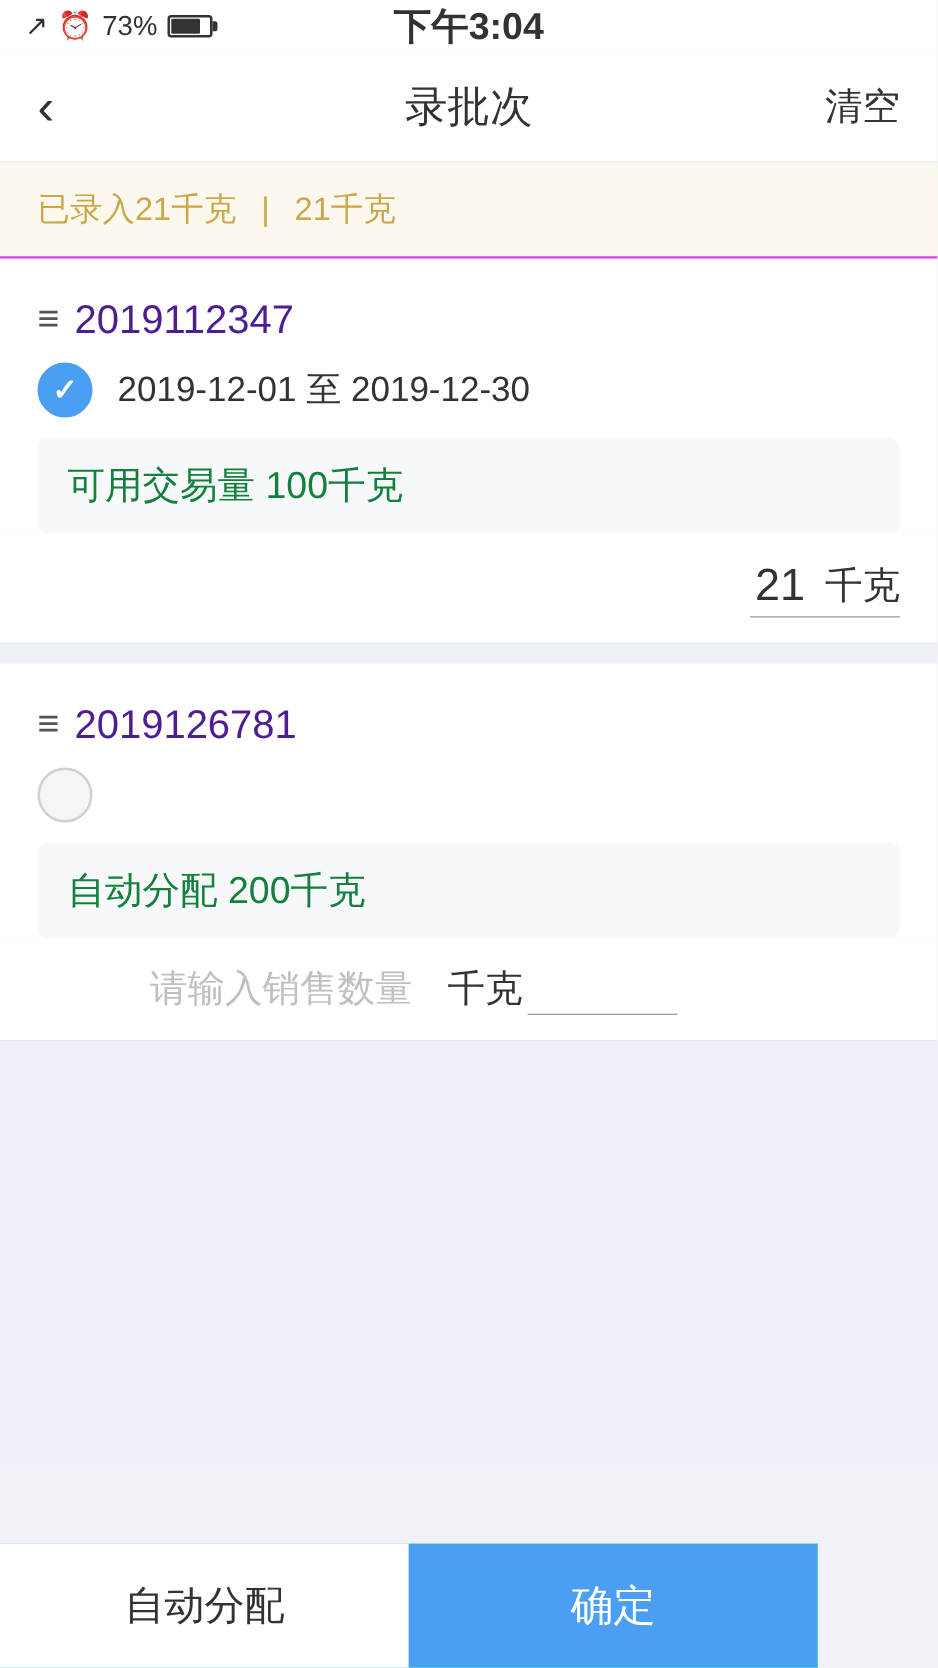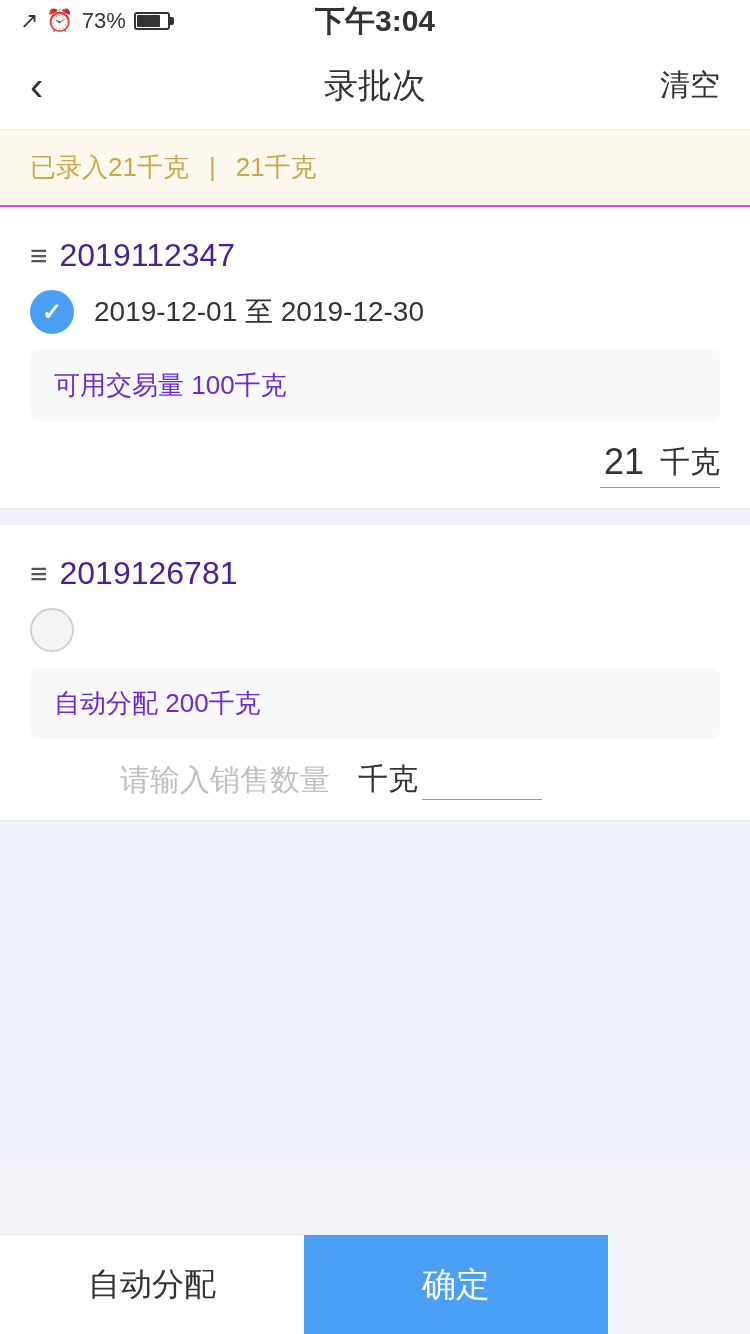--- a/index.html
+++ b/index.html
@@ -186,22 +186,22 @@
       color: #333;
     }
 
     .batch-qty-box {
       background: #f7f8fa;
       border-radius: 8px;
       padding: 18px 24px;
       margin-bottom: 0;
     }
     .batch-qty-text {
-      font-size: 26px;
-      color: #6d28d9;
+      font-size: 30px;
+      color: #15803d;
     }
 
     
     .amount-row {
       background: #fff;
       padding: 20px 30px 20px 30px;
       display: flex;
       justify-content: flex-end;
       align-items: flex-end;
       gap: 16px;
@@ -250,21 +250,21 @@
       background: #edf0f7;
       flex: 1;
       min-height: 380px;
     }
 
     
     .bottom-bar {
       position: fixed;
       bottom: 0;
       left: 0;
-      width: 608px;
+      width: 654px;
       height: 100px;
       display: flex;
       background: #5eead4;
       border-top: 1px solid #e8e8e8;
     }
     .btn-auto {
       flex: 1;
       display: flex;
       align-items: center;
       justify-content: center;

